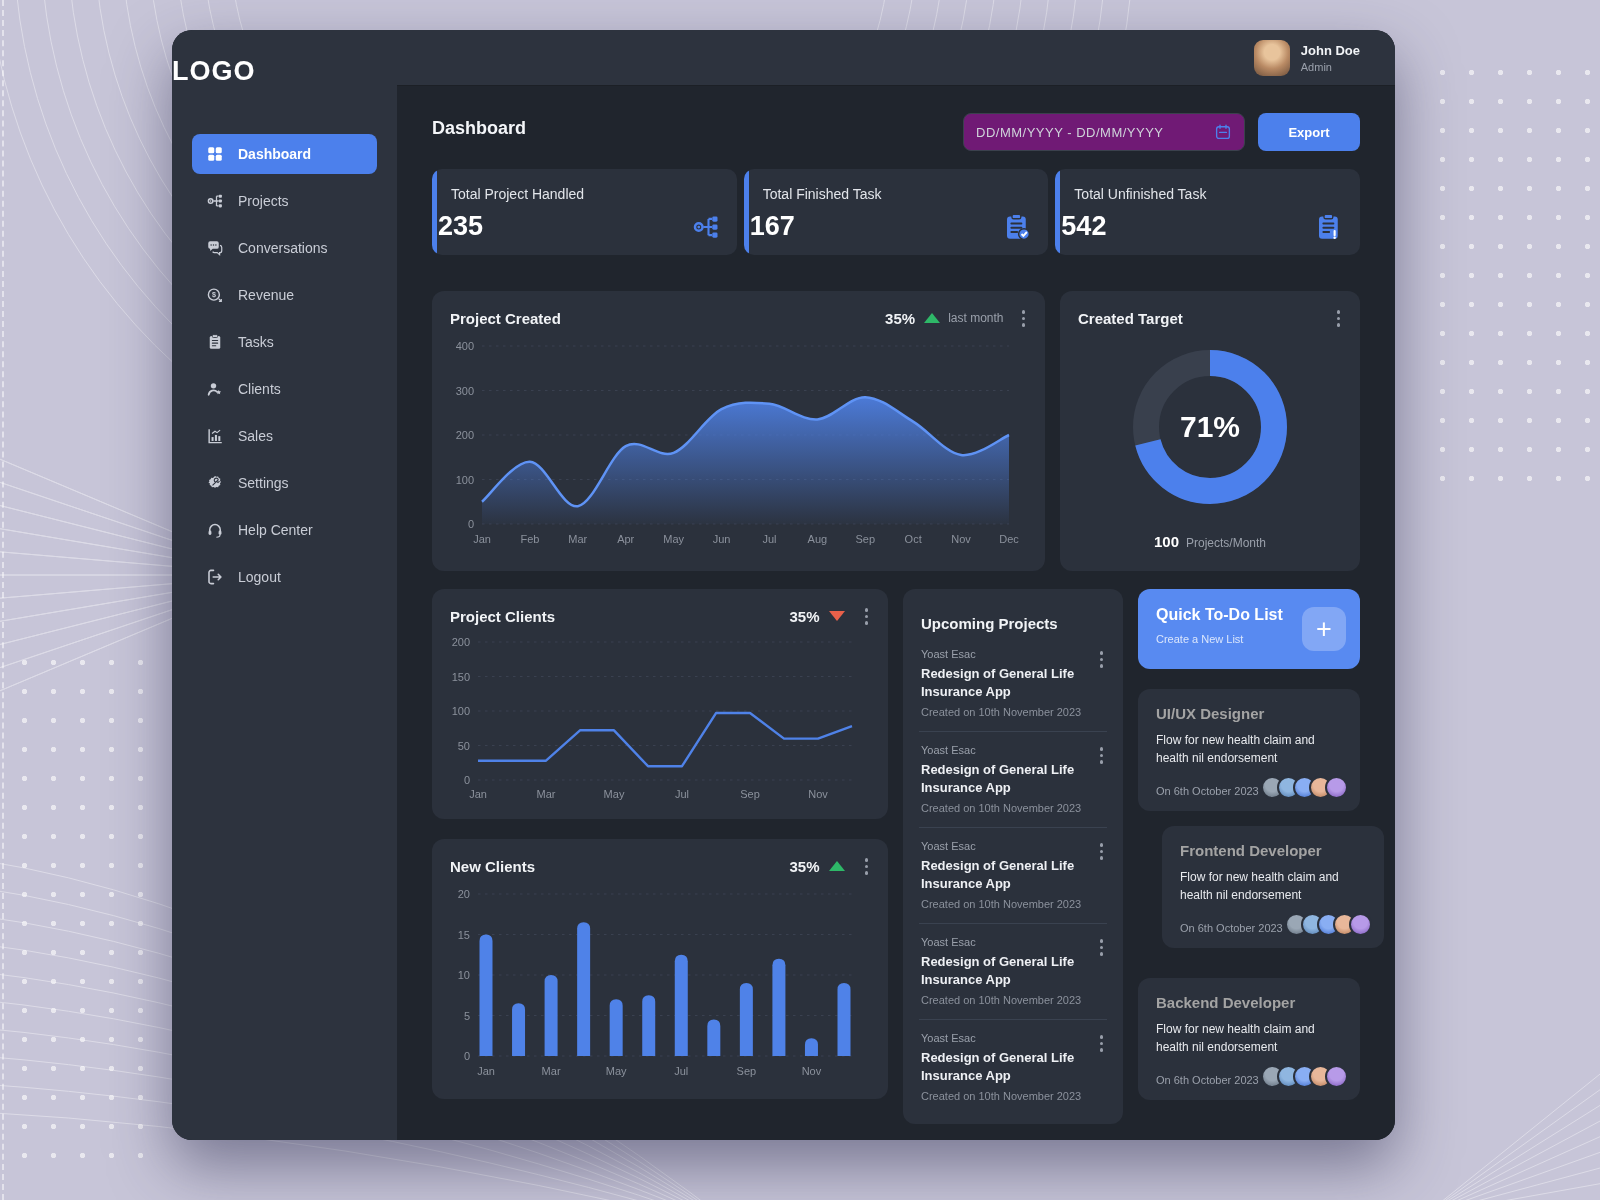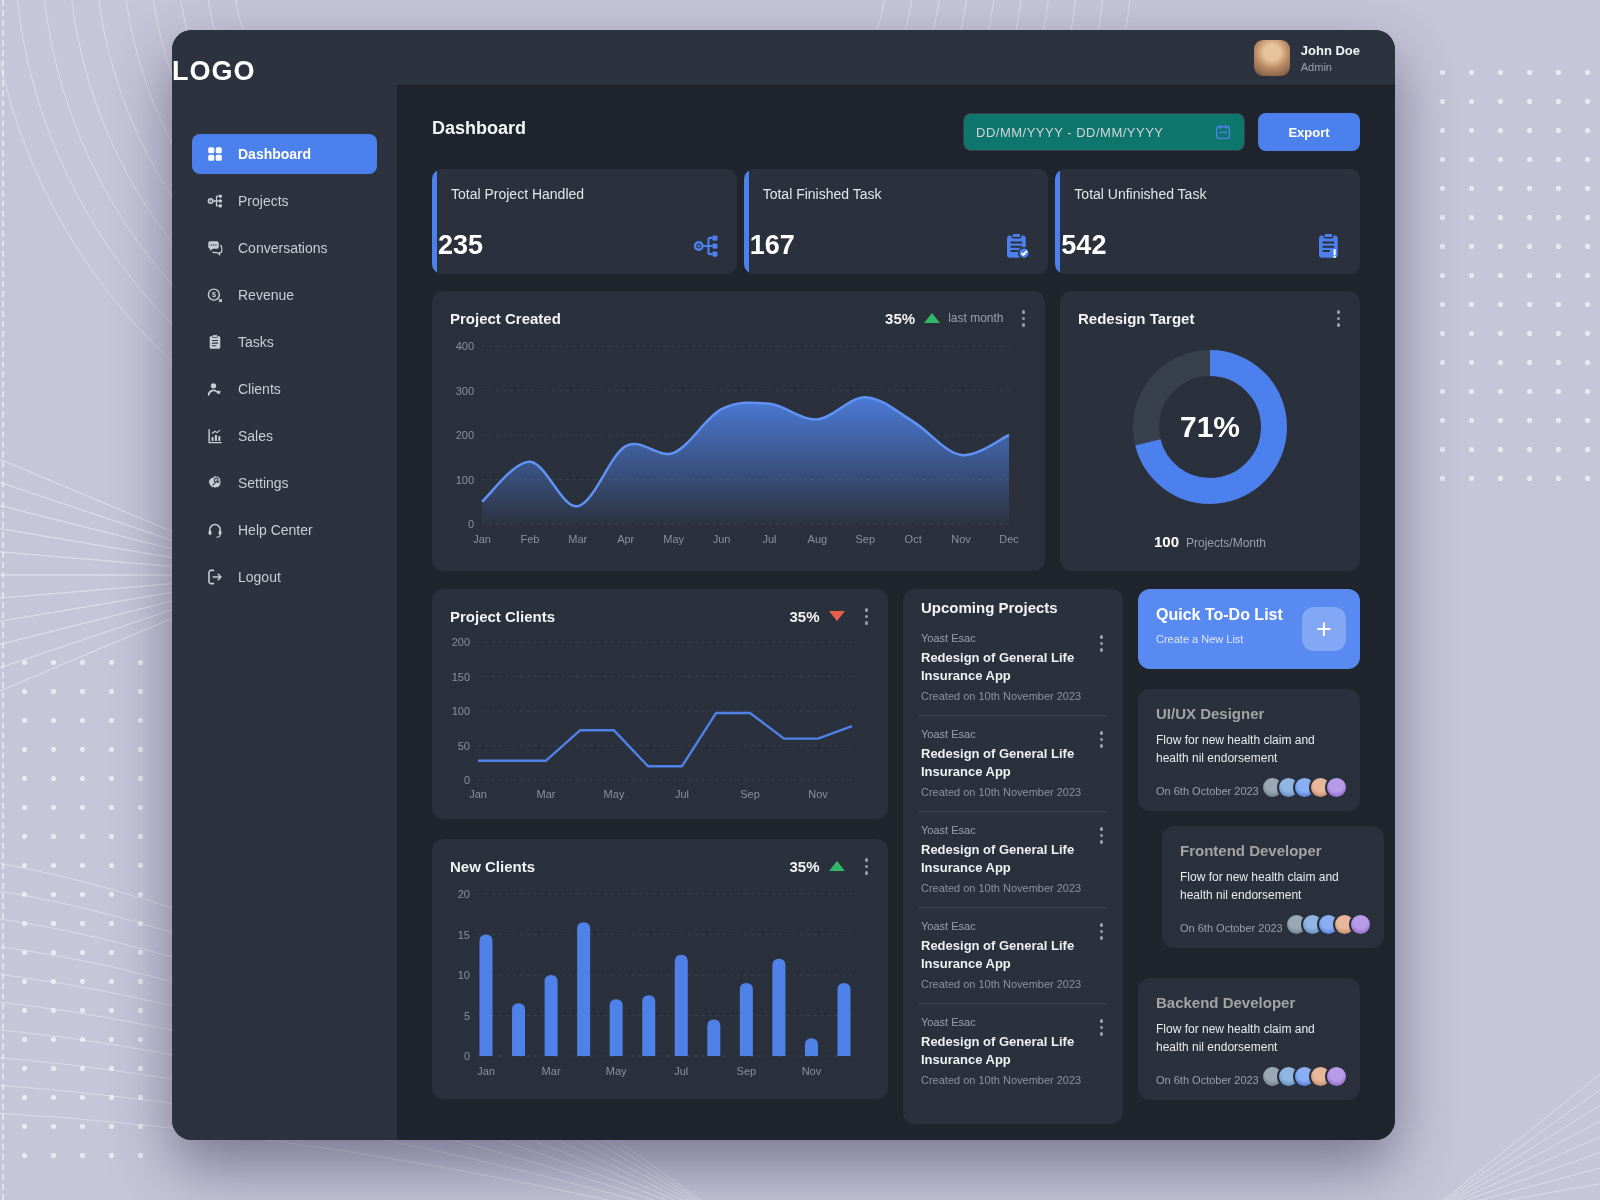--- a/index.html
+++ b/index.html
@@ -39,31 +39,31 @@
   #user-block{position:absolute;right:35px;top:10px;display:flex;align-items:center;gap:11px;cursor:pointer;}
   #user-avatar{width:36px;height:36px;border-radius:9px;background:radial-gradient(circle at 50% 34%,#e8c49c 0 26%,#b98a64 55%,#6d4f3a 100%);}
   #user-name{font-size:13px;font-weight:700;color:#f2f4f7;}
   #user-role{font-size:11px;color:#9aa0ab;margin-top:3px;}
 
   
   #content{position:absolute;left:225px;top:56px;right:0;bottom:0;background:#20252d;}
   #page-title{position:absolute;left:35px;top:32px;font-size:18px;font-weight:700;color:#f4f6f9;}
   #date-range{
     position:absolute;left:566px;top:27px;width:282px;height:38px;border-radius:8px;
-    background:#0f766e;border:1px solid #3b414d;display:flex;align-items:center;justify-content:space-between;
+    background:#701a75;border:1px solid #3b414d;display:flex;align-items:center;justify-content:space-between;
     padding:0 12px;box-sizing:border-box;color:#cfd3da;font-size:13px;letter-spacing:.5px;cursor:pointer;
   }
   #date-range svg{width:18px;height:18px;color:#4c80ec;}
   #export-btn{
     position:absolute;left:861px;top:27px;width:102px;height:38px;border-radius:8px;border:none;
     background:#4c80ec;color:#fff;font-size:13px;font-weight:600;cursor:pointer;font-family:inherit;
   }
 
   
-  #stats-row{position:absolute;left:35px;right:35px;top:83px;height:105px;display:flex;gap:7px;}
+  #stats-row{position:absolute;left:35px;right:35px;top:83px;height:86px;display:flex;gap:7px;}
   .stat-card{flex:1;background:#2b313c;border-radius:10px;position:relative;overflow:hidden;}
   .stat-accent{position:absolute;left:0;top:0;bottom:0;width:5px;background:#4c80ec;border-radius:0 3px 3px 0;}
   .stat-label{position:absolute;left:19px;top:17px;font-size:14px;color:#e2e5ea;font-weight:500;}
   .stat-value{position:absolute;left:6px;bottom:13px;font-size:27px;font-weight:700;color:#fff;}
   .stat-ic{position:absolute;right:16px;bottom:13px;width:30px;height:30px;color:#4c80ec;}
   .stat-ic svg{width:30px;height:30px;}
 
   
   .card{position:absolute;background:#2b313c;border-radius:12px;box-sizing:border-box;}
   .card-head{display:flex;align-items:center;padding:16px 16px 0 18px;}
@@ -73,21 +73,21 @@
   .tri.up{border-left:8px solid transparent;border-right:8px solid transparent;border-bottom:10px solid #2eb868;}
   .tri.down{border-left:8px solid transparent;border-right:8px solid transparent;border-top:10px solid #e8604a;}
   .chg-note{font-size:12px;color:#9aa0ab;margin-right:6px;}
   .kebab{display:flex;flex-direction:column;gap:3px;padding:3px 4px;margin-left:8px;cursor:pointer;}
   .kebab i{width:3.5px;height:3.5px;border-radius:50%;background:#989eaa;display:block;}
 
   #card-project-created{left:35px;top:205px;width:613px;height:280px;}
   #card-monthly-target{left:663px;top:205px;width:300px;height:280px;}
   #card-project-released{left:35px;top:503px;width:456px;height:230px;}
   #card-new-clients{left:35px;top:753px;width:456px;height:260px;}
-  #card-upcoming{left:506px;top:503px;width:220px;height:535px;padding:8px 16px 0 16px;}
+  #card-upcoming{left:506px;top:503px;width:220px;height:535px;padding:24px 16px 0 16px;}
   #card-todo{left:741px;top:503px;width:222px;height:80px;background:#588af1;position:absolute;border-radius:12px;}
   .job-card{left:741px;width:222px;height:122px;}
   #job-0{top:603px;} #job-1{top:740px;margin-left:24px;} #job-2{top:892px;}
 
   .chart-wrap{margin:6px 8px 0 10px;}
   .axis-txt{font-size:11px;fill:#8b919c;}
 
   
   #donut-wrap{display:flex;justify-content:center;margin-top:2px;}
   #donut-caption{position:absolute;left:0;right:0;bottom:20px;text-align:center;}
@@ -396,21 +396,21 @@
             <text class="axis-txt" x="375.3636363636364" y="207" text-anchor="middle">Aug</text>
             <text class="axis-txt" x="423.27272727272725" y="207" text-anchor="middle">Sep</text>
             <text class="axis-txt" x="471.1818181818182" y="207" text-anchor="middle">Oct</text>
             <text class="axis-txt" x="519.090909090909" y="207" text-anchor="middle">Nov</text>
             <text class="axis-txt" x="567" y="207" text-anchor="middle">Dec</text>
           </svg></div>
     </div>
 
     <div class="card" id="card-monthly-target">
       <div class="card-head">
-        <div class="card-title">Redesign Target</div>
+        <div class="card-title">Created Target</div>
         <div class="kebab">
             <i></i>
             <i></i>
             <i></i>
           </div>
       </div>
       <div id="donut-wrap">
           <svg width="264" height="186" viewBox="0 0 264 186">
             <circle cx="132" cy="95" r="64" fill="none" stroke="#39404d" stroke-width="26"></circle>
             <circle cx="132" cy="95" r="64" fill="none" stroke="#4c80ec" stroke-width="26" stroke-dasharray="285.5079403582404 402.1238596594935" transform="rotate(-90 132 95)"></circle>

